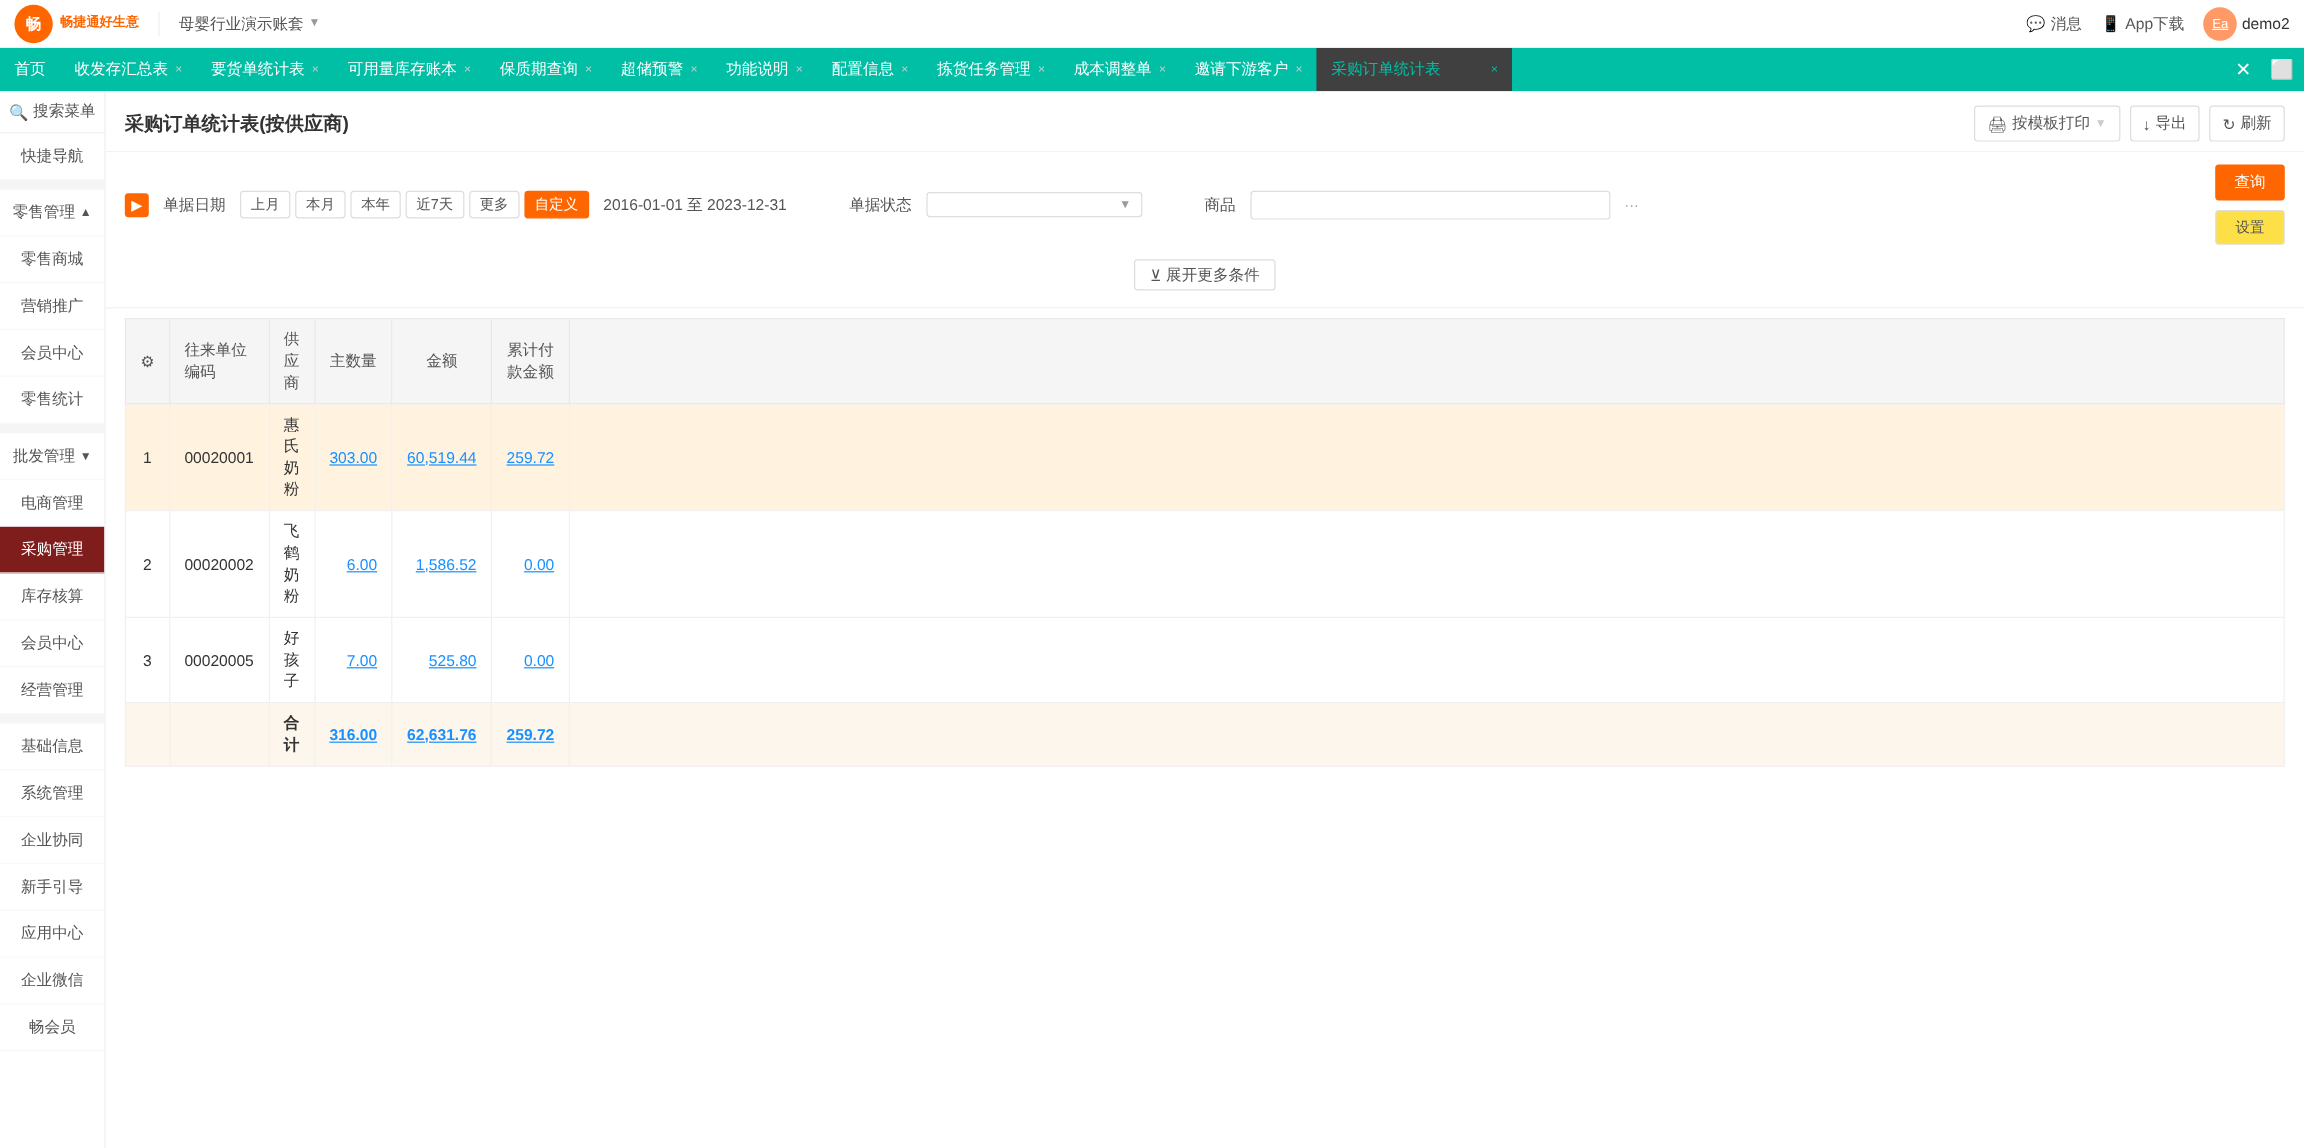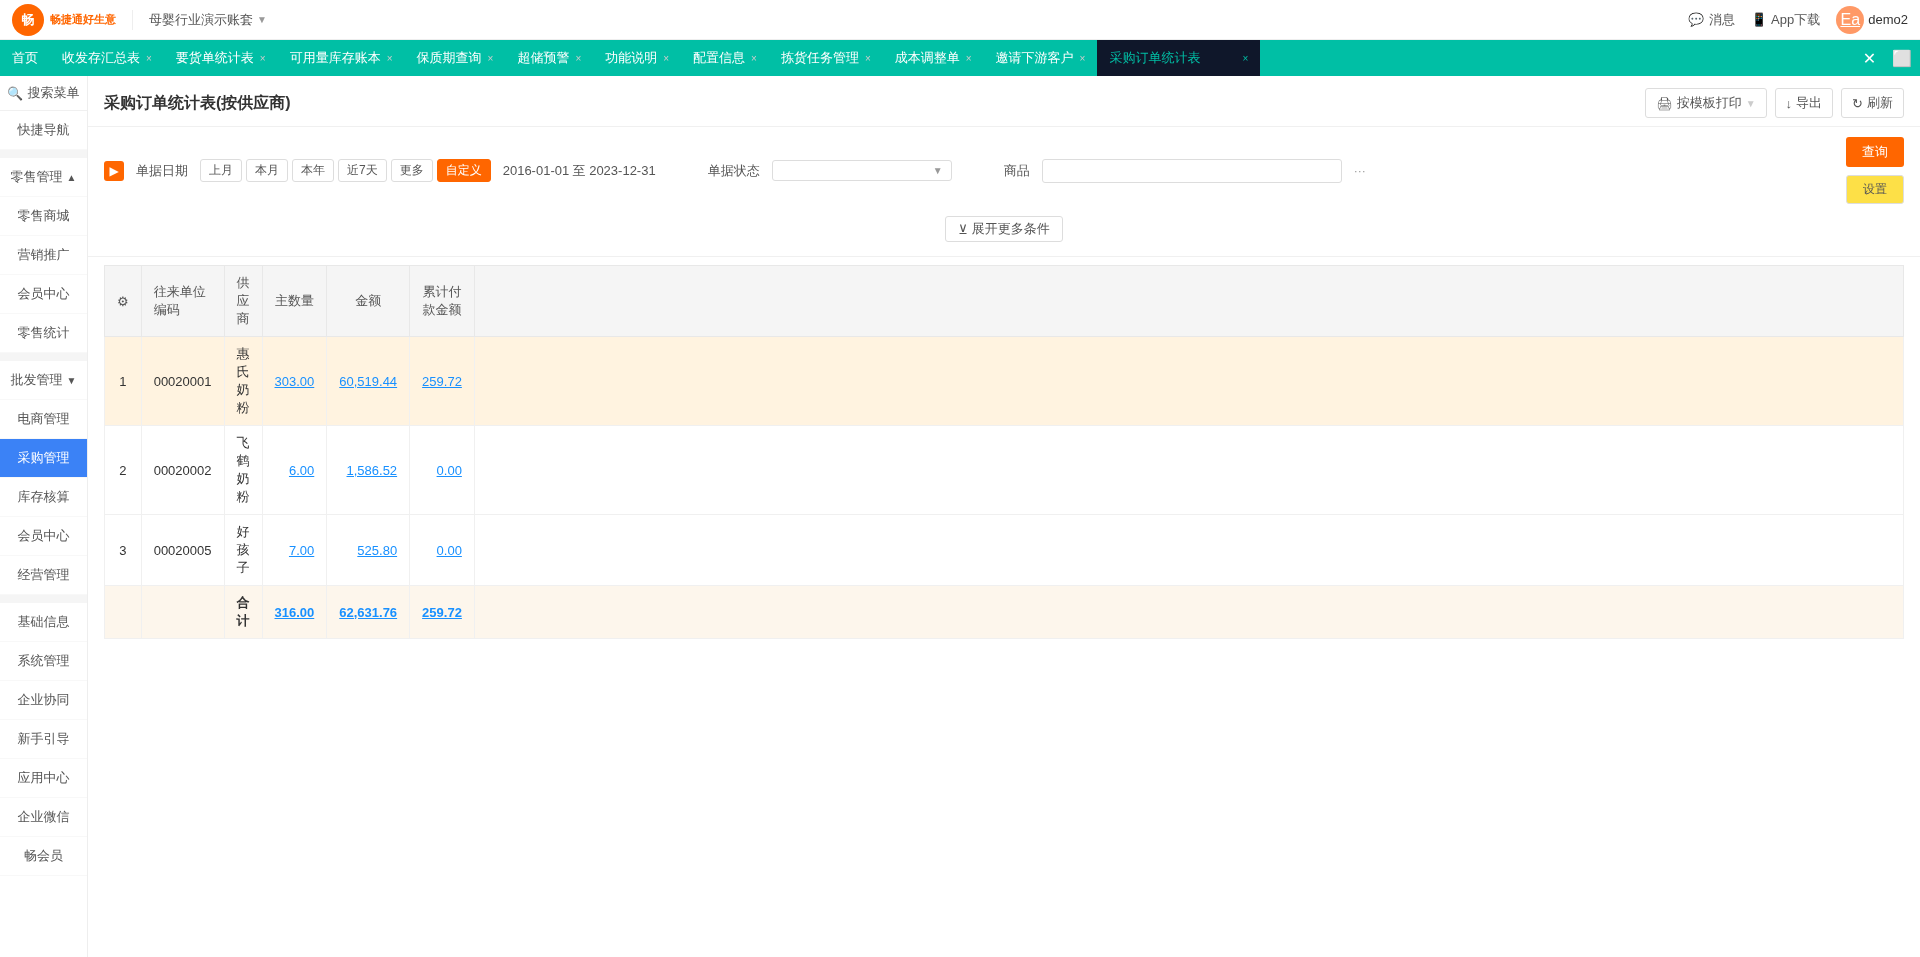--- a/index.html
+++ b/index.html
@@ -17,21 +17,21 @@
       flex-shrink: 0;
     }
     .top-bar-left { display: flex; align-items: center; gap: 8px; }
     .logo-area { display: flex; align-items: center; gap: 6px; }
     .logo-icon { width: 32px; height: 32px; background: #ff6600; border-radius: 50%; display: flex; align-items: center; justify-content: center; color: #fff; font-weight: bold; font-size: 12px; }
     .logo-text { color: #ff6600; font-size: 11px; line-height: 1.2; }
     .org-selector { display: flex; align-items: center; gap: 4px; color: #555; cursor: pointer; font-size: 13px; }
     .org-selector span.arrow { color: #999; font-size: 10px; }
     .top-bar-right { display: flex; align-items: center; gap: 16px; }
     .top-bar-right .action-btn { display: flex; align-items: center; gap: 4px; color: #555; cursor: pointer; font-size: 13px; }
-    .avatar { width: 28px; height: 28px; border-radius: 50%; background: #ff9966; display: flex; align-items: center; justify-content: center; color: #fff; font-size: 16px; text-decoration: underline; }
+    .avatar { width: 28px; height: 28px; border-radius: 50%; background: #ff9966; display: flex; align-items: center; justify-content: center; color: #fff; font-size: 11px; text-decoration: underline; }
     .username { color: #333; font-size: 13px; }
 
     
     .nav-tabs {
       height: 36px;
       background: #00bfa5;
       display: flex;
       align-items: center;
       flex-shrink: 0;
       overflow: hidden;
@@ -41,21 +41,21 @@
       padding: 0 12px;
       display: flex;
       align-items: center;
       color: #fff;
       cursor: pointer;
       white-space: nowrap;
       font-size: 13px;
       position: relative;
       gap: 4px;
     }
-    .nav-tab.active { background: #0f172a; color: #00bfa5; gap: 40px; }
+    .nav-tab.active { background: #404040; color: #00bfa5; gap: 40px; }
     .nav-tab .close-x { font-size: 10px; color: #ccc; cursor: pointer; margin-left: 2px; }
     .nav-tab.active .close-x { color: #00bfa5; }
     .nav-tab.home { font-size: 13px; }
     .nav-tabs-right { margin-left: auto; display: flex; align-items: center; }
     .nav-tabs-right .icon-btn { color: #fff; padding: 0 8px; cursor: pointer; font-size: 16px; }
 
     
     .main-layout { display: flex; flex: 1; overflow: hidden; }
 
     
@@ -84,21 +84,21 @@
       text-align: center;
       cursor: pointer;
       color: #555;
       font-size: 12px;
       border-bottom: 1px solid #f8f8f8;
       display: flex;
       flex-direction: column;
       align-items: center;
       gap: 3px;
     }
-    .sidebar-item.active { background: #3b82f6; color: #fff; }
+    .sidebar-item.active { background: #7f1d1d; color: #fff; }
     .sidebar-item.has-arrow { flex-direction: row; justify-content: center; gap: 4px; padding: 10px 8px; }
     .sidebar-divider { height: 8px; background: #f5f5f5; }
 
     
     .content-area {
       flex: 1;
       overflow-y: auto;
       background: #f5f5f5;
       padding: 0;
     }

